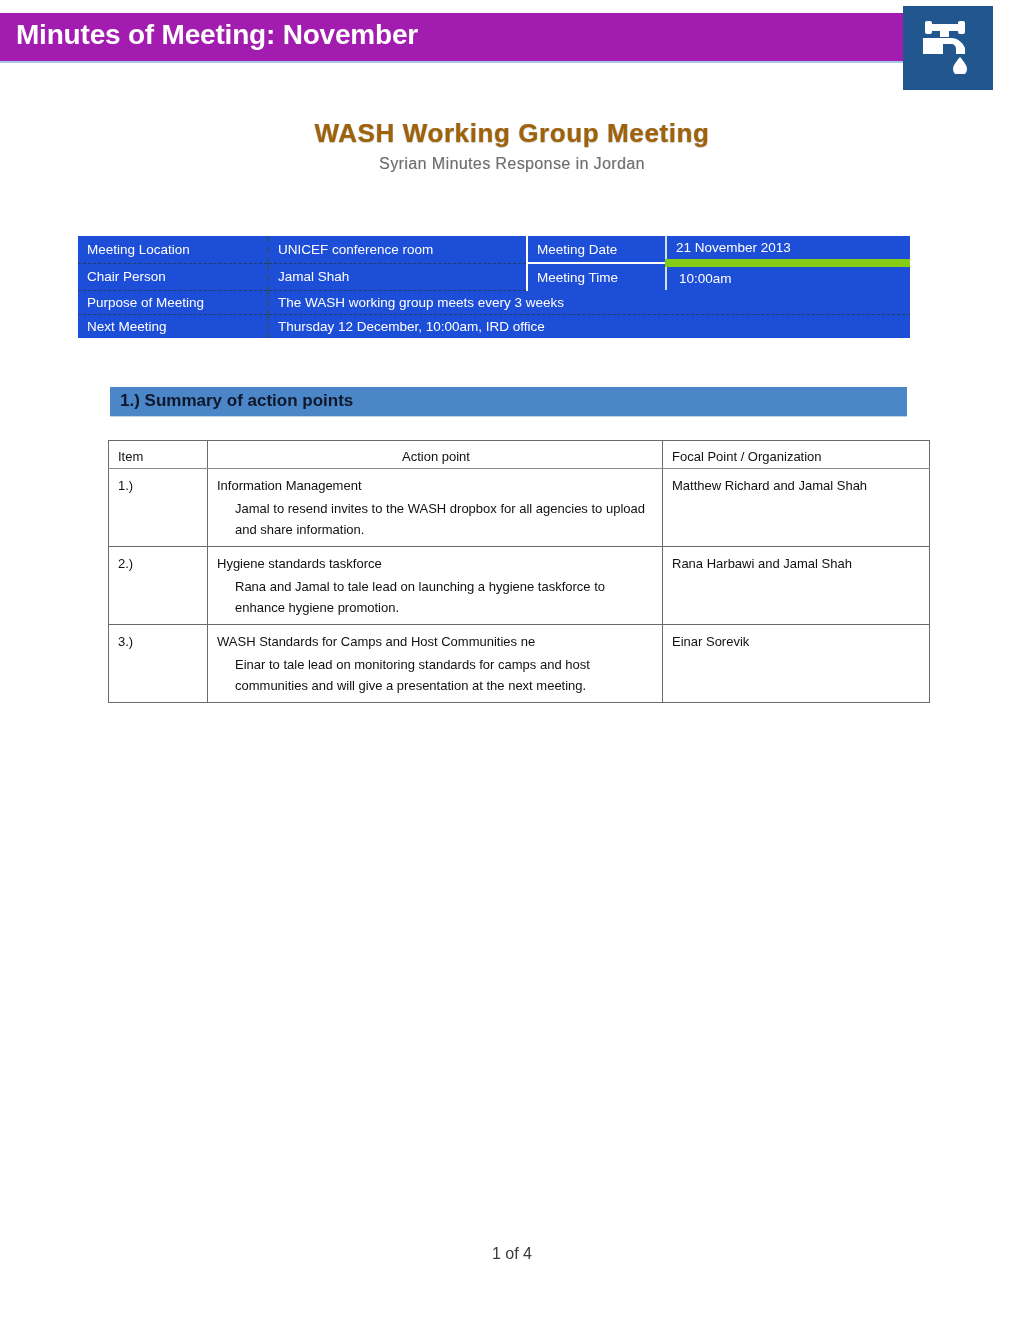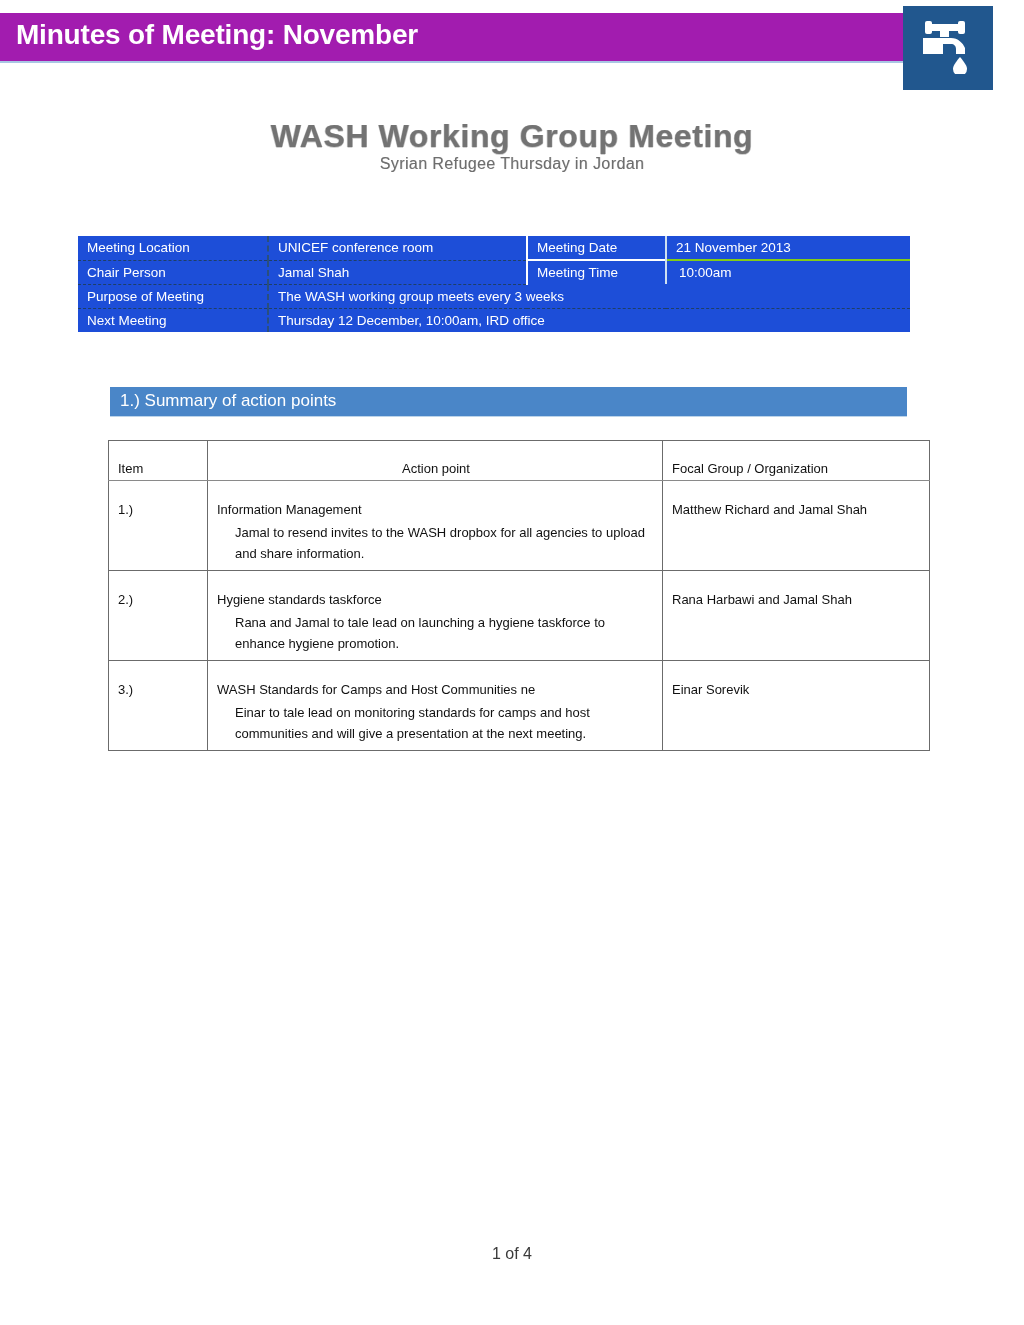--- a/index.html
+++ b/index.html
@@ -48,23 +48,23 @@
     margin: 10px auto 0 auto;
   }
 
   
   #doc-title {
     position: absolute;
     left: 0;
     top: 118px;
     width: 1024px;
     text-align: center;
-    font-size: 32px;
+    font-size: 26px;
     font-weight: bold;
-    color: #737373;
+    color: #a16207;
     letter-spacing: 0.6px;
     text-shadow: 0.6px 0 0 #bdbdbd, -0.6px 0 0 #c9c9c9, 0 0.6px 0 #d2d2d2;
   }
   #doc-subtitle {
     position: absolute;
     left: 0;
     top: 155px;
     width: 1024px;
     text-align: center;
     font-size: 16px;
@@ -112,42 +112,42 @@
     top: 387px;
     width: 797px;
     height: 29px;
     background: #4a86c8;
     box-shadow: 0 1px 0 0 #bcd4ea;
   }
   #section-heading-text {
     position: absolute;
     left: 10px;
     top: 4px;
-    color: #ffffff;
+    color: #0f172a;
     font-size: 17px;
-    font-weight: normal;
+    font-weight: bold;
     white-space: nowrap;
   }
 
   
   #action-table {
     position: absolute;
     left: 108px;
     top: 440px;
     width: 770px;
     border-collapse: collapse;
     font-size: 13px;
     color: #111111;
     table-layout: fixed;
   }
   #action-table th,
   #action-table td {
     border: 1px solid #6b6b6b;
     vertical-align: top;
-    padding: 20px 7px 6px 9px;
+    padding: 8px 7px 6px 9px;
     text-align: left;
     font-weight: normal;
   }
   #action-table thead td {
     border-bottom: 1px solid #8a8a8a;
     padding-bottom: 4px;
   }
   #action-table .col-item { width: 82px; }
   #action-table .col-action { width: 438px; text-align: center; }
   #action-table .col-focal { width: 250px; }
@@ -188,35 +188,35 @@
     <rect x="8" y="5" width="7" height="13" rx="2" fill="#ffffff"></rect>
     <rect x="41" y="5" width="7" height="13" rx="2" fill="#ffffff"></rect>
     <rect x="23" y="12" width="9" height="9" fill="#ffffff"></rect>
     <path d="M6 22 h28 c7 0 12 5 14 10 v6 h-9 v-5 c0 -3 -2 -5 -5 -5 h-8 v10 h-20 z" fill="#ffffff"></path>
     <rect x="6" y="22" width="20" height="16" rx="3" fill="#ffffff"></rect>
     <path d="M43 41 c-5 6 -7 9 -7 12 a7 7 0 0 0 14 0 c0 -3 -2 -6 -7 -12 z" fill="#ffffff"></path>
   </svg>
 </div>
 
 <div id="doc-title">WASH Working Group Meeting</div>
-<div id="doc-subtitle">Syrian Refugee Thursday in Jordan</div>
+<div id="doc-subtitle">Syrian Minutes Response in Jordan</div>
 
 <table id="meeting-info">
   <tbody>
     <tr>
       <td class="mi-label mi-sep-h mi-vline-dash">Meeting Location</td>
       <td class="mi-sep-h mi-vline" style="width:240px;">UNICEF conference room</td>
       <td class="mi-vline-light" style="width:120px;">Meeting Date</td>
       <td>21 November 2013</td>
     </tr>
     <tr>
       <td class="mi-label mi-sep-h mi-vline-dash">Chair Person</td>
       <td class="mi-sep-h mi-vline">Jamal Shah</td>
       <td class="mi-vline-light" style="border-top:2px solid #ffffff;">Meeting Time</td>
-      <td style="border-top:2px solid #84cc16;padding-left:12px;">10:00am</td>
+      <td style="border-top:8px solid #84cc16;padding-left:12px;">10:00am</td>
     </tr>
     <tr>
       <td class="mi-label mi-sep-h mi-vline-dash">Purpose of Meeting</td>
       <td class="mi-sep-h" colspan="3">The WASH working group meets every 3 weeks</td>
     </tr>
     <tr>
       <td class="mi-label mi-vline-dash">Next Meeting</td>
       <td colspan="3">Thursday 12 December, 10:00am, IRD office</td>
     </tr>
   </tbody>
@@ -224,21 +224,21 @@
 
 <div id="section-heading">
   <div id="section-heading-text">1.) Summary of action points</div>
 </div>
 
 <table id="action-table">
   <thead>
     <tr>
       <td class="col-item">Item</td>
       <td class="col-action">Action point</td>
-      <td class="col-focal">Focal Group / Organization</td>
+      <td class="col-focal">Focal Point / Organization</td>
     </tr>
   </thead>
   <tbody>
     <tr>
       <td class="ap-item">1.)</td>
       <td>
         <span class="ap-title">Information Management</span>
         <span class="ap-detail">Jamal to resend invites to the WASH dropbox for all agencies to upload and share information.</span>
       </td>
       <td class="ap-focal">Matthew Richard and Jamal Shah</td>

